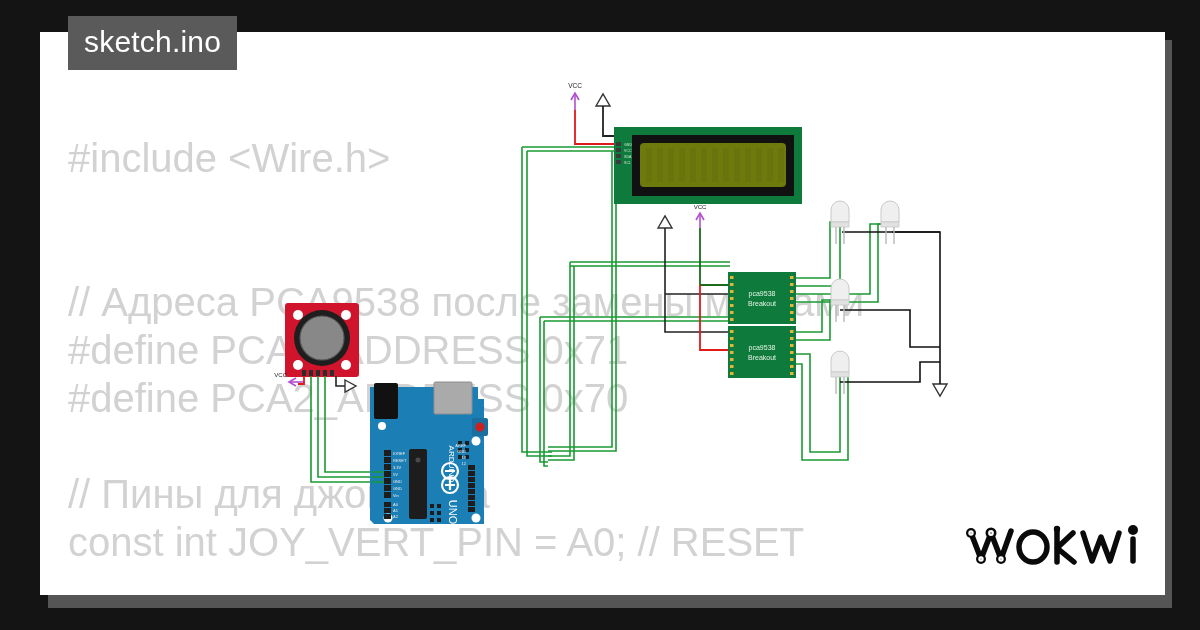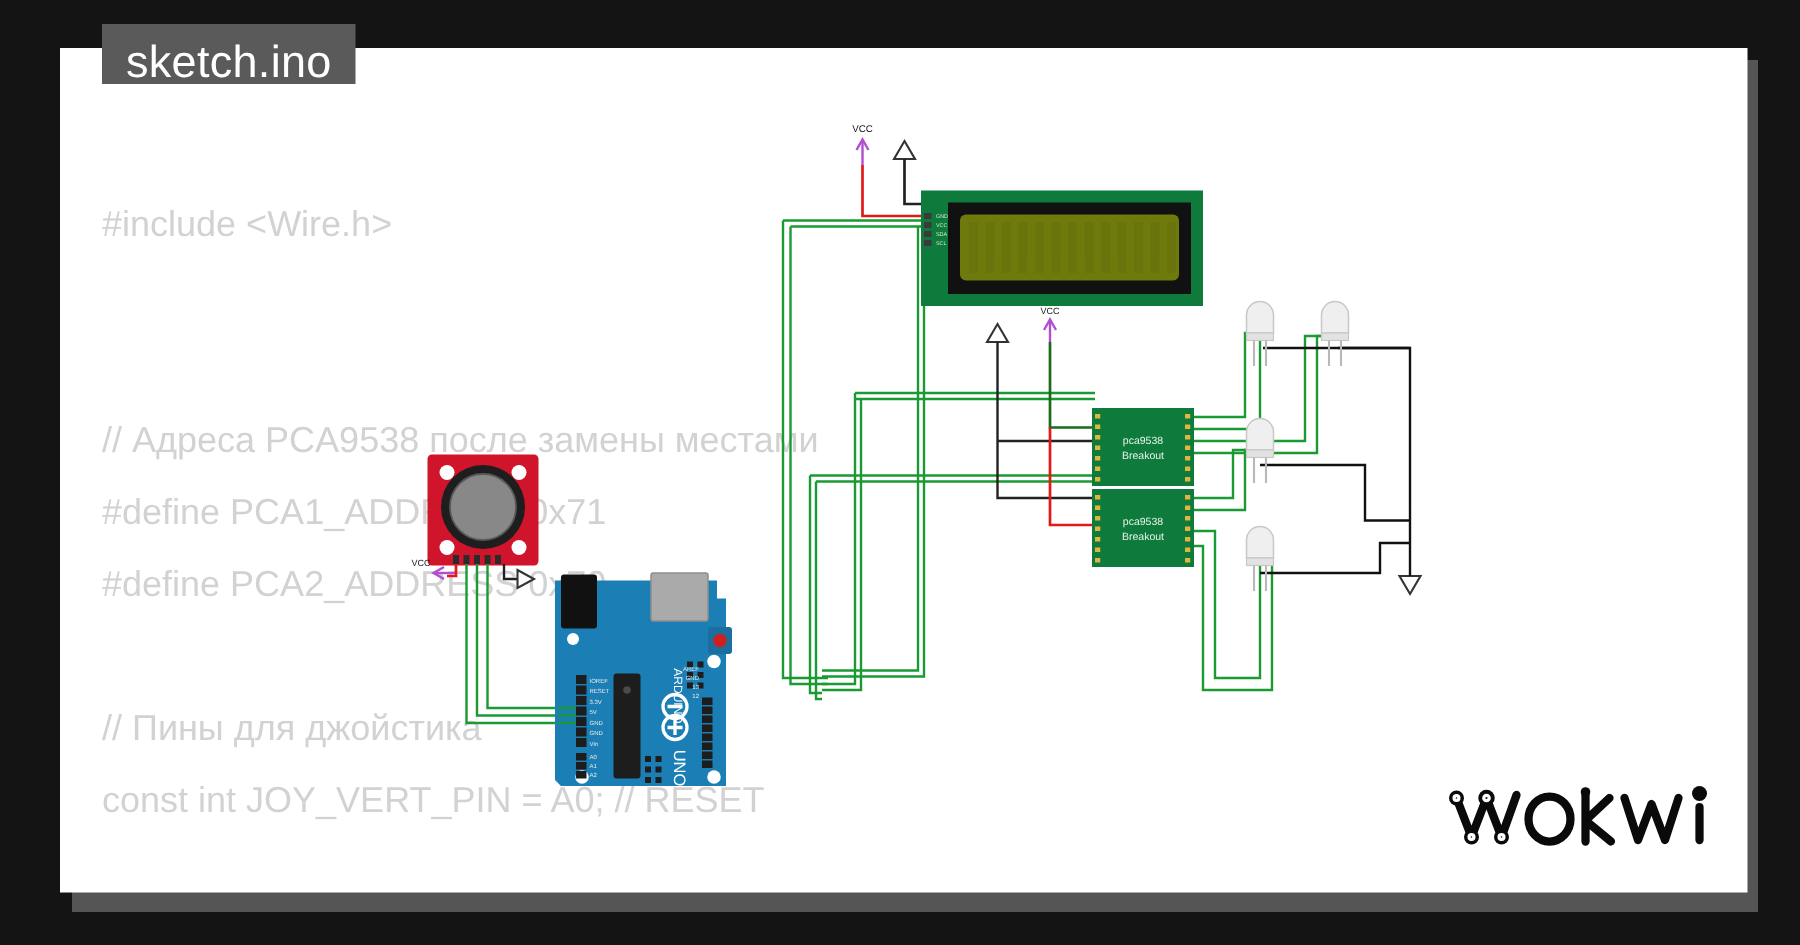--- a/index.html
+++ b/index.html
@@ -19,35 +19,35 @@
   .canvas{
     position:absolute;left:40px;top:32px;width:1125px;height:563px;
     background:#ffffff;overflow:hidden;
   }
 
   
   .file-tab{
     position:absolute;left:68px;top:16px;
     background:#5a5a5a;color:#ffffff;
     font-size:30px;line-height:52px;
-    padding:0 16px;height:40px;
+    padding:0 16px;height:54px;
     white-space:nowrap;
     letter-spacing:0.2px;
     z-index:40;
   }
 
   
   .code{
     position:absolute;left:0;top:0;width:1125px;height:563px;
     z-index:5;pointer-events:none;
   }
   .code-line{
     position:absolute;left:28px;
     color:#d2d2d2;
-    font-size:24px;
+    font-size:40px;
     font-family:"Liberation Sans", sans-serif;
     white-space:nowrap;
     letter-spacing:0px;
   }
 
   
   .sch{position:absolute;left:0;top:0;width:1125px;height:563px;z-index:10;}
 
   
   .wokwi{

